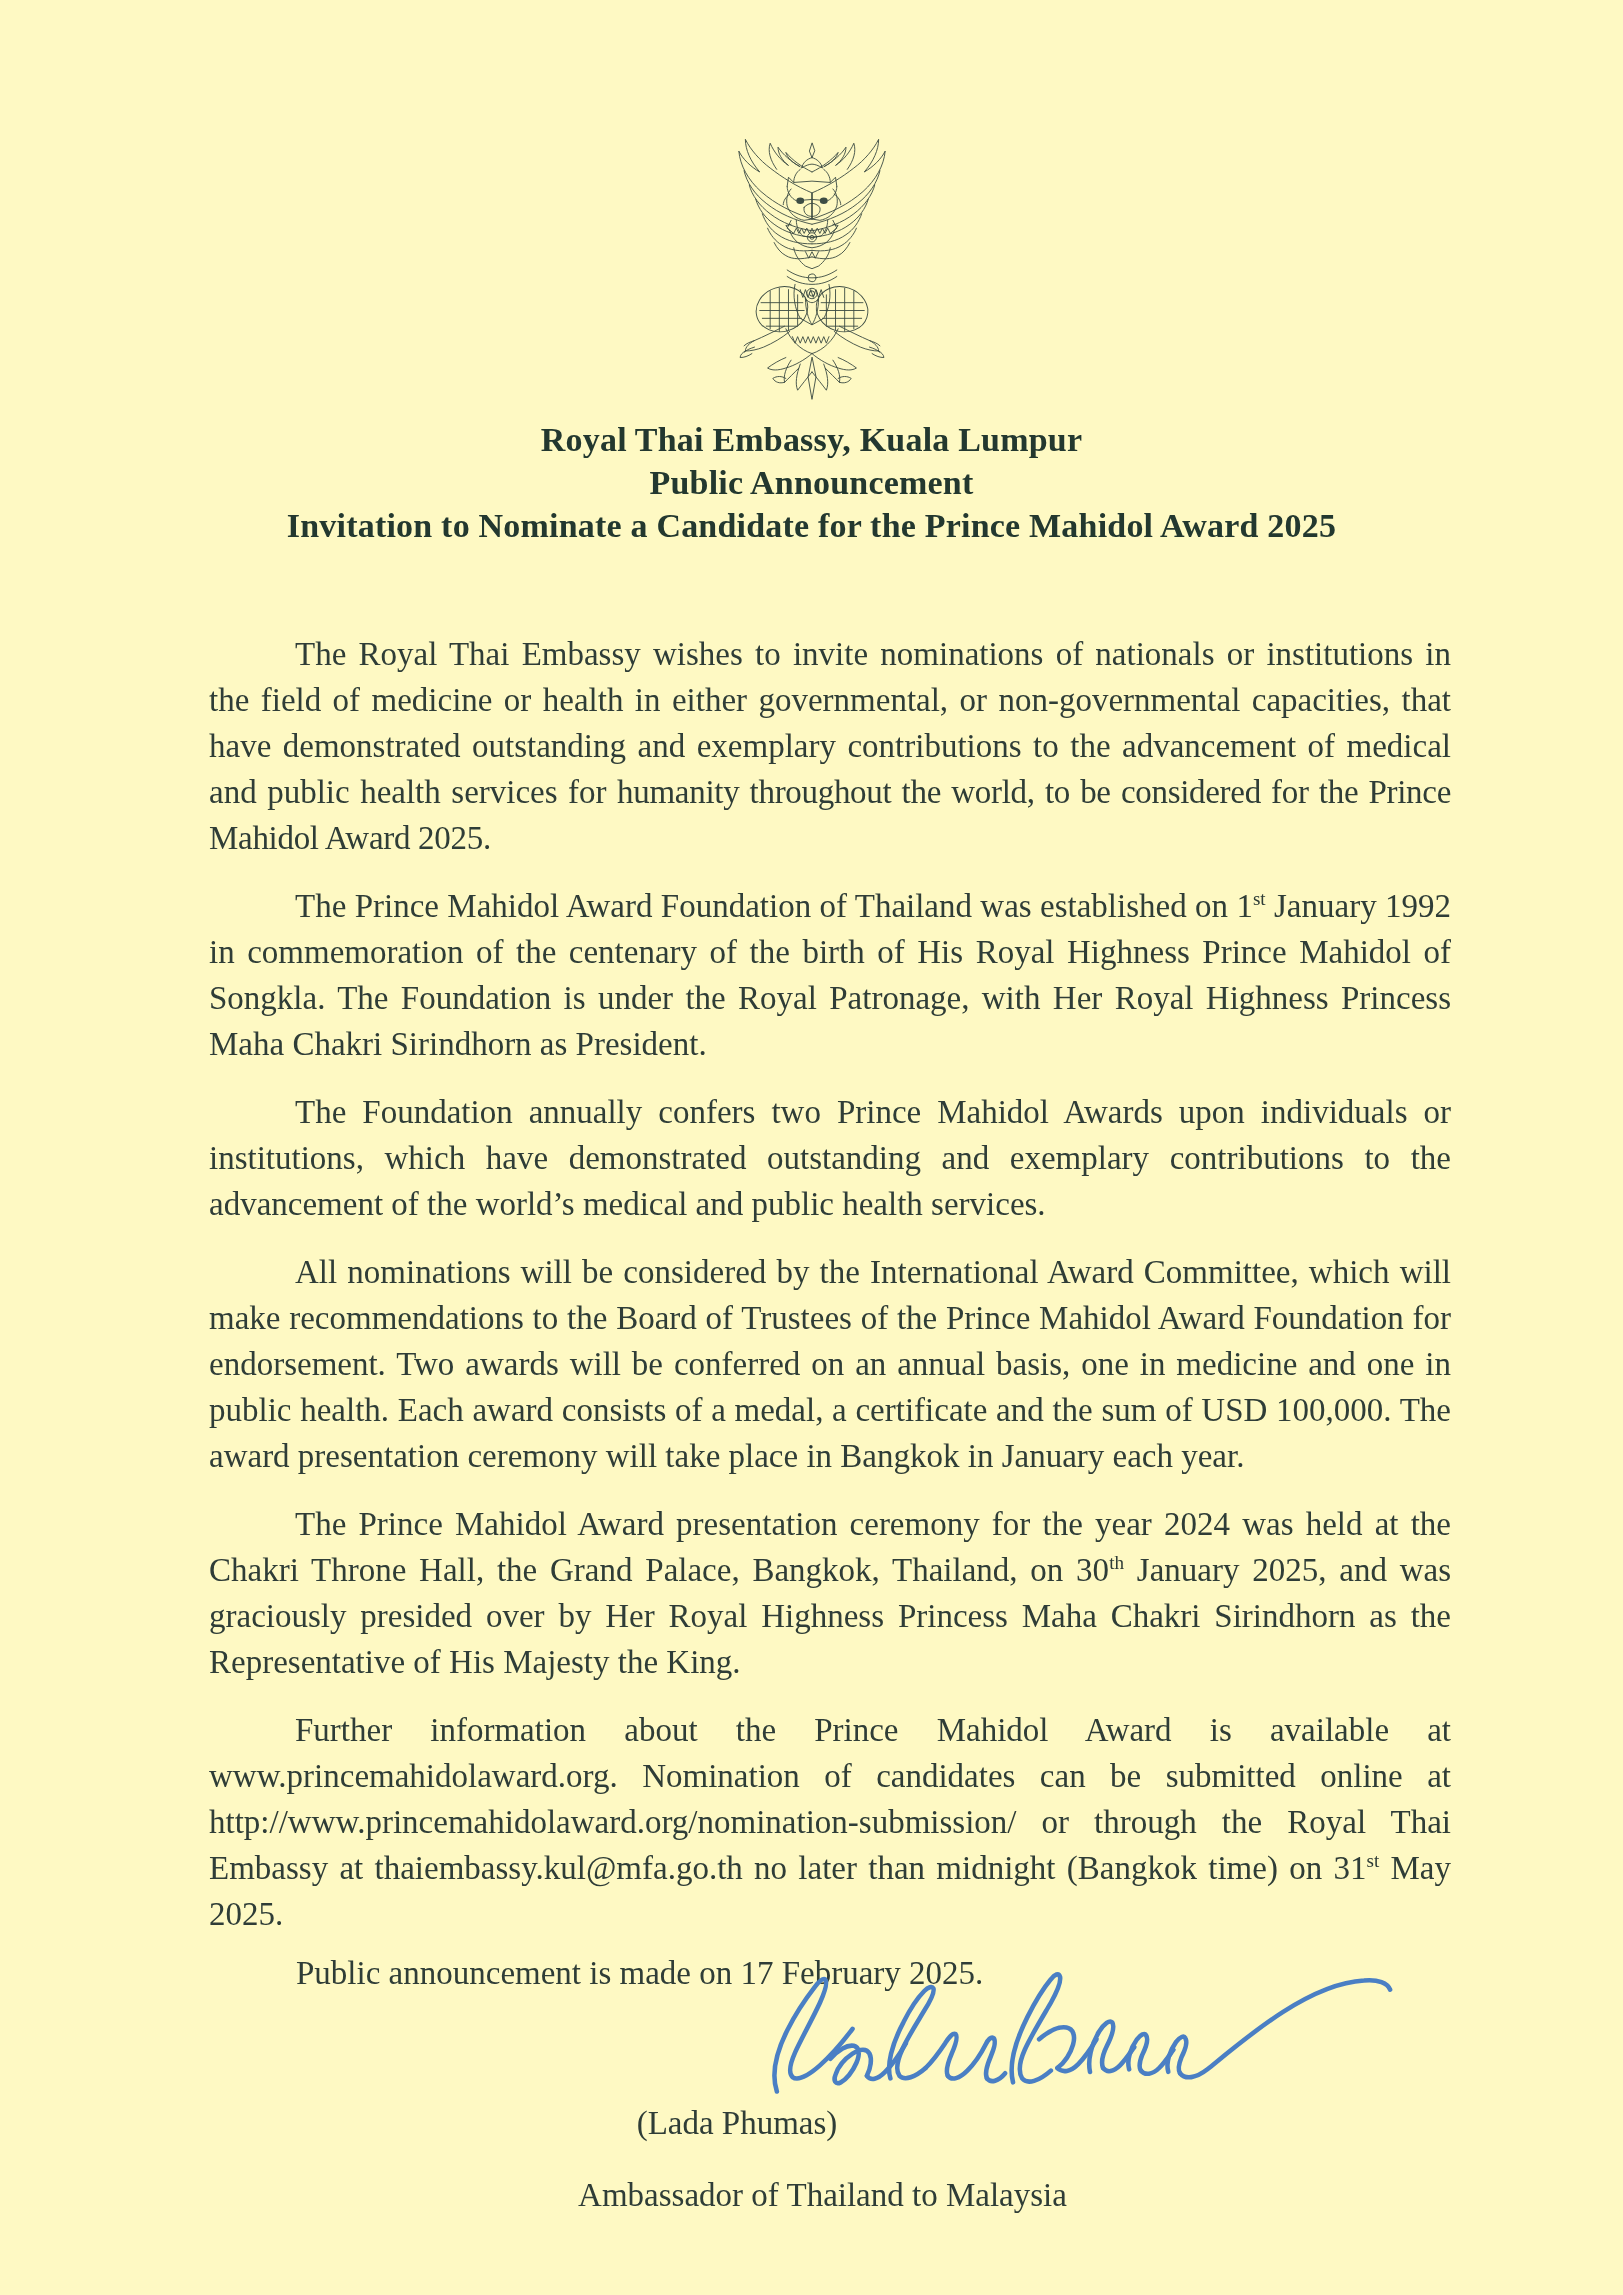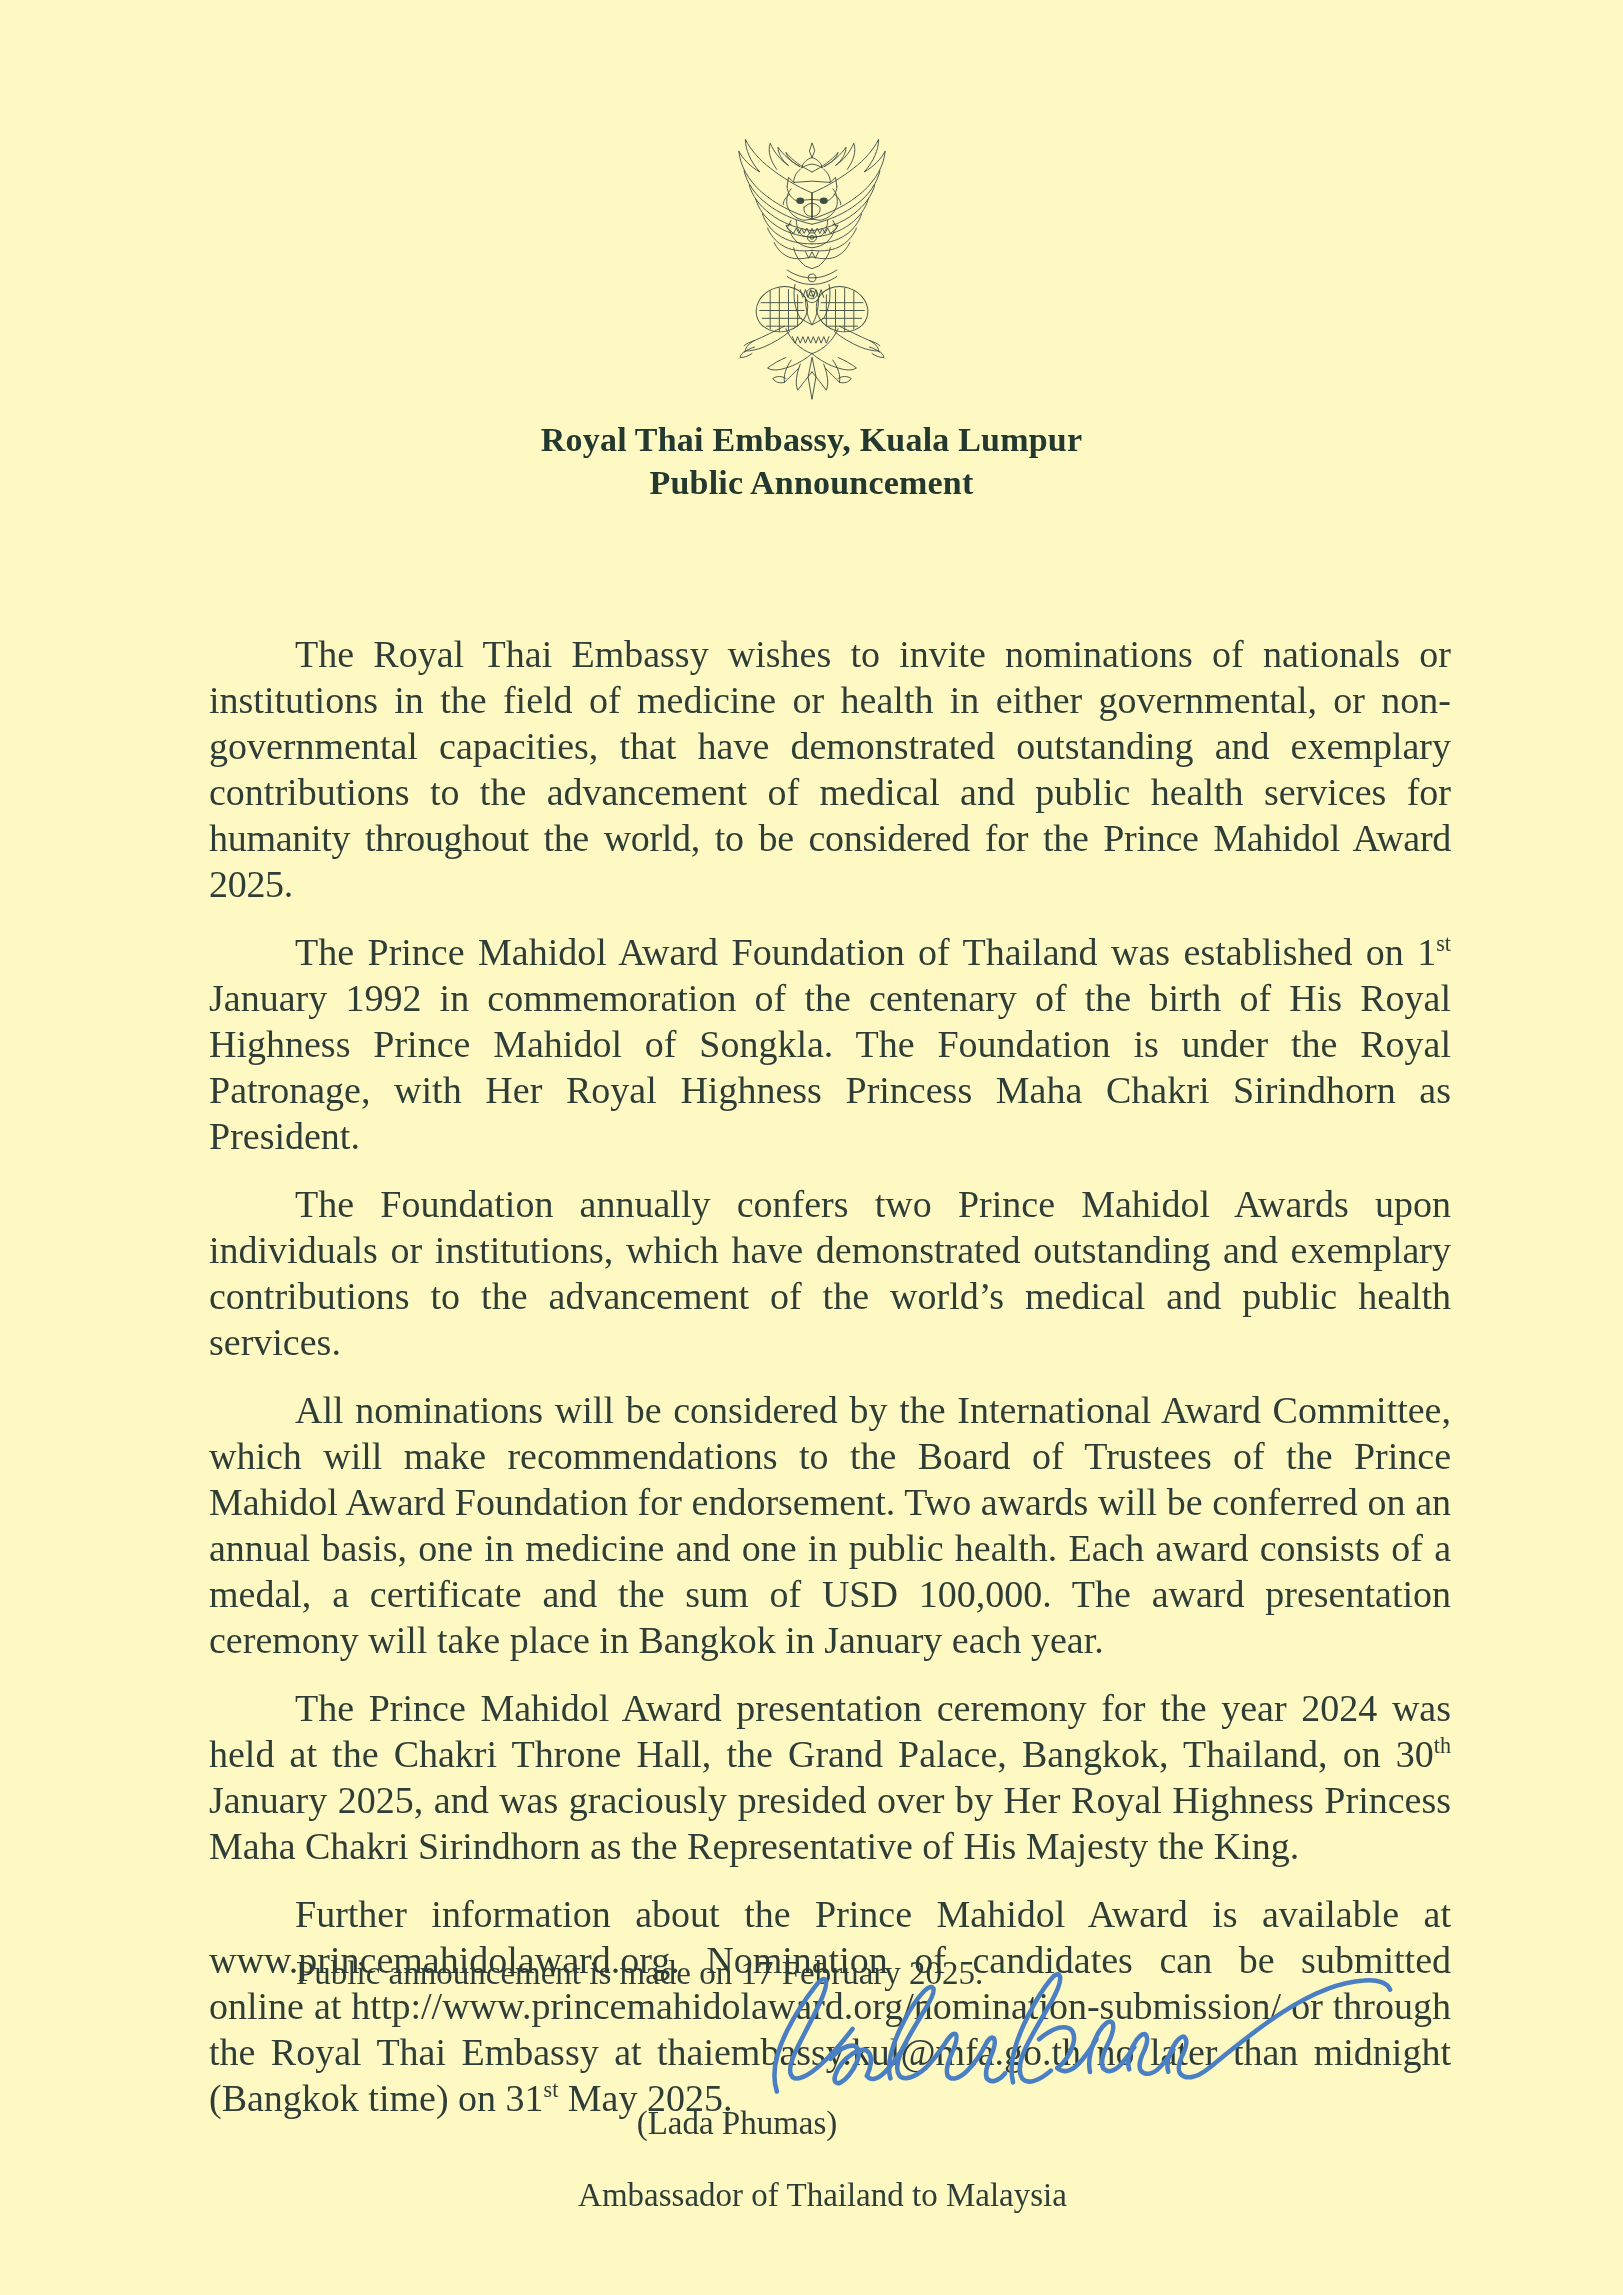--- a/index.html
+++ b/index.html
@@ -53,21 +53,21 @@
     position: absolute;
     left: 209px;
     top: 631px;
     width: 1242px;
   }
   p.para {
     margin: 0 0 22px 0;
     text-align: justify;
     text-justify: inter-word;
     text-indent: 86px;
-    font-size: 38px;
+    font-size: 33px;
     line-height: 46px;
     color: #2f3d37;
   }
   p.para:last-of-type { margin-bottom: 0; font-family: Liberation Serif, serif; }
   p.para sup {
     font-size: 0.58em;
     vertical-align: super;
     line-height: 0;
   }
 
@@ -203,20 +203,21 @@
       <path d="M168 372 C174 388 176 402 172 412 C166 404 158 394 150 384"></path>
       <path d="M150 362 L144 392 L150 426 L156 392 Z"></path>
       <path d="M108 400 C100 402 94 400 90 394 C96 390 104 390 110 394"></path>
       <path d="M192 400 C200 402 206 400 210 394 C204 390 196 390 190 394"></path>
     </svg>
   </div>
 
   <div class="heading-block">
     <div class="heading-line">Royal Thai Embassy, Kuala Lumpur</div>
     <div class="heading-line">Public Announcement</div>
+    <div class="heading-line">Invitation to Nominate a Candidate for the Prince Mahidol Award 2025</div>
   </div>
 
   <div class="body-block">
 
     <p class="para"><span>The Royal Thai Embassy wishes to invite nominations of nationals or institutions in the field of medicine or health in either governmental, or non-governmental capacities, that have demonstrated outstanding and exemplary contributions to the advancement of medical and public health services for </span><span class="condensed-tail">humanity throughout the world, to be considered for the Prince Mahidol Award 2025.</span></p>
 
     <p class="para"><span>The Prince Mahidol Award Foundation of Thailand was established on 1</span><sup>st</sup><span> January 1992 in commemoration of the centenary of the birth of His Royal Highness Prince Mahidol of Songkla. The Foundation is under the Royal Patronage, with Her Royal Highness Princess Maha Chakri Sirindhorn as President.</span></p>
 
     <p class="para">The Foundation annually confers two Prince Mahidol Awards upon individuals or institutions, which have demonstrated outstanding and exemplary contributions to the advancement of the world’s medical and public health services.</p>
 

